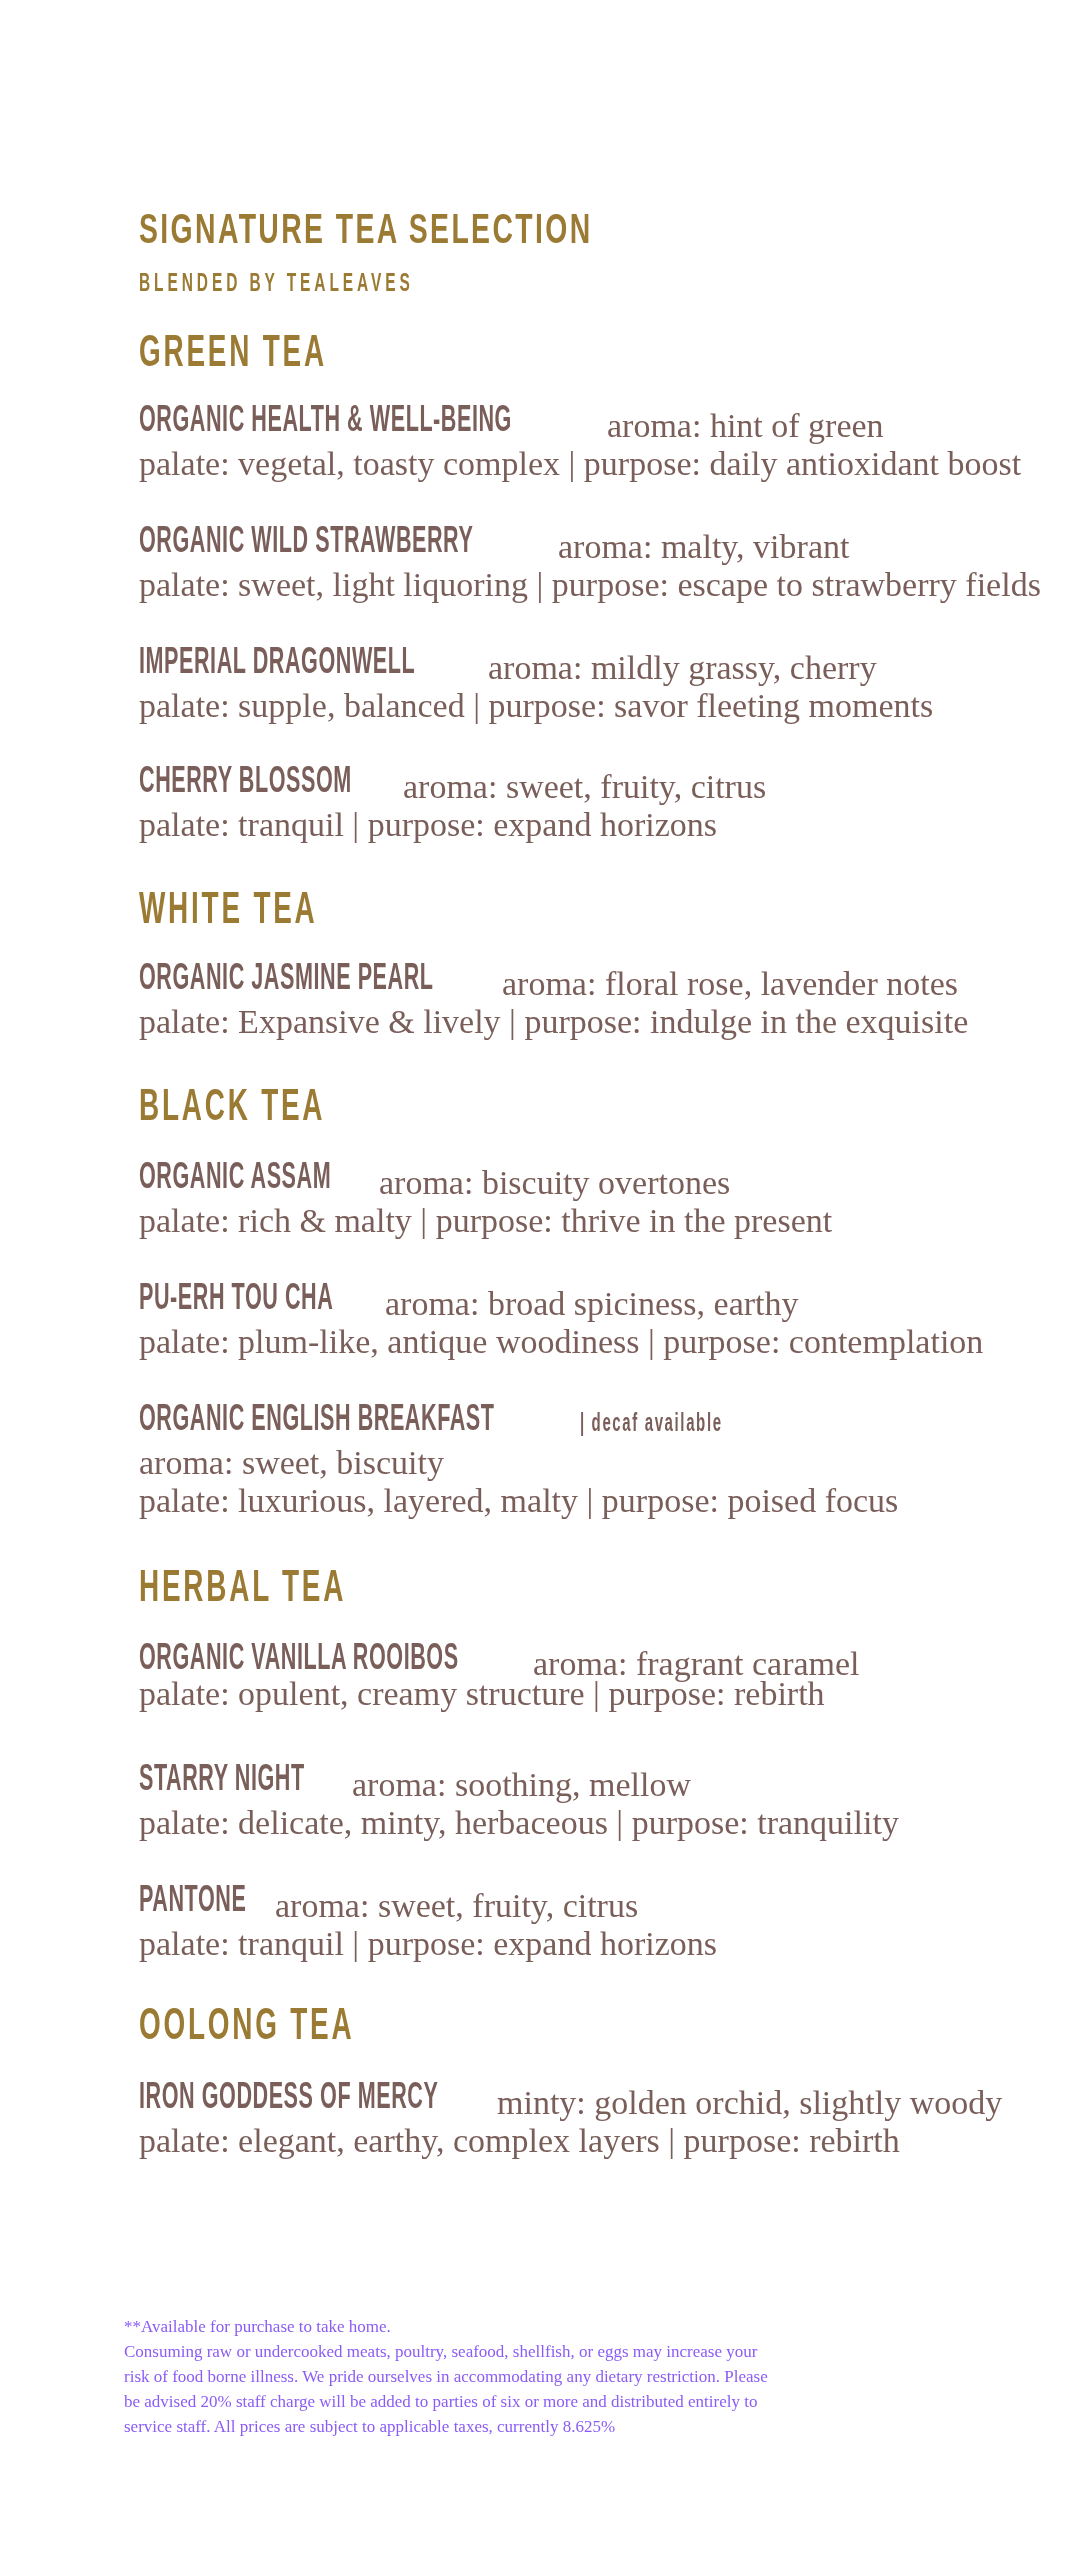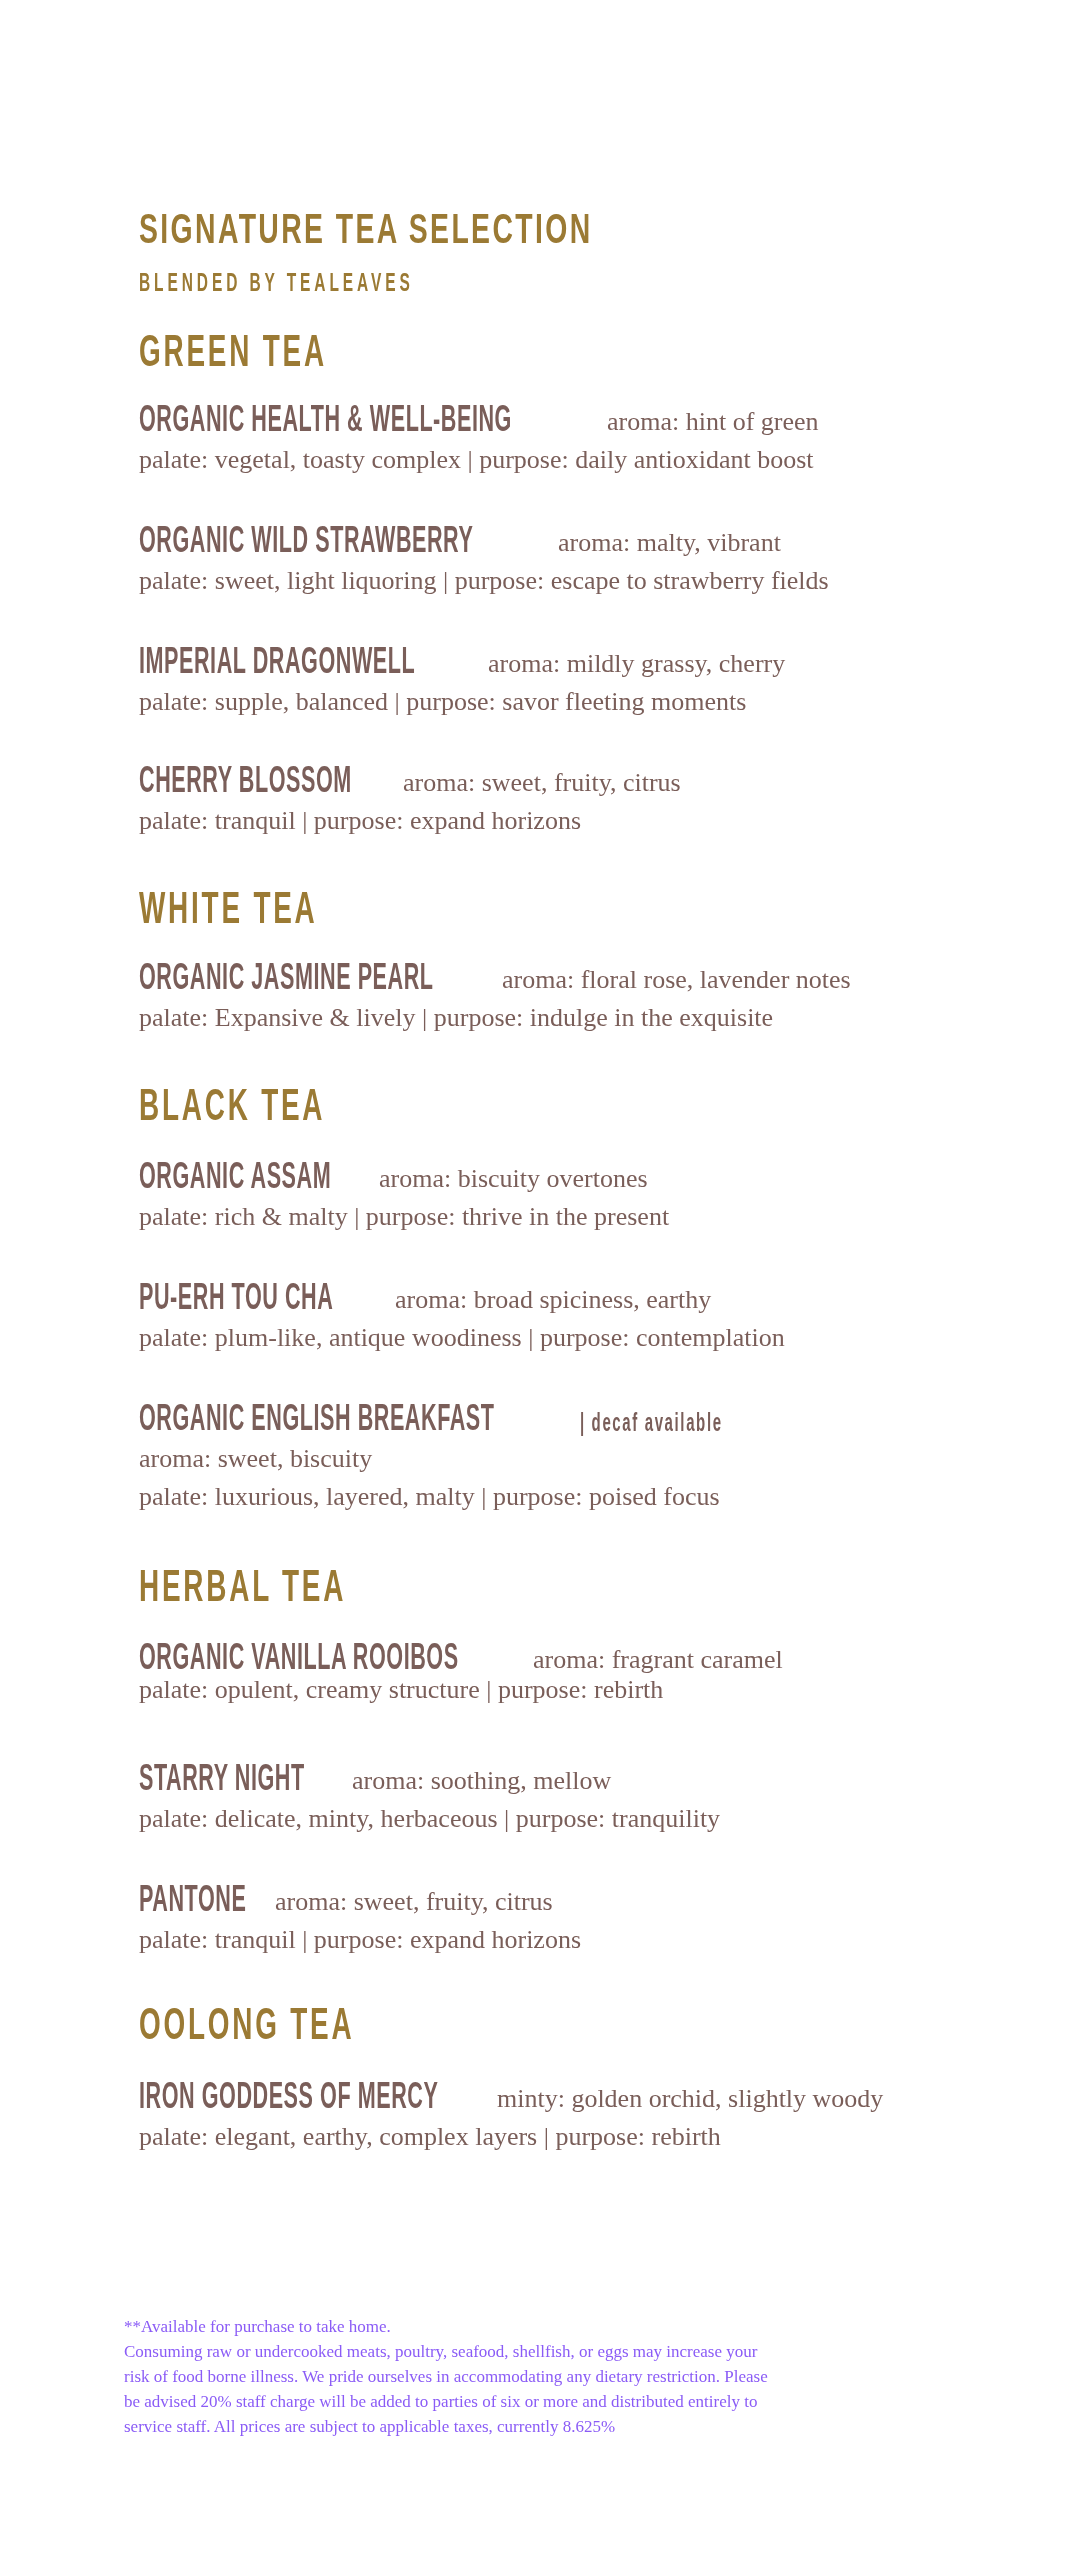--- a/index.html
+++ b/index.html
@@ -28,21 +28,21 @@
     transform: scaleX(0.62); transform-origin: left top;
   }
   .item { position: absolute; left: 139px; width: 904px; color: #7a5e59; }
   .item-name {
     position: absolute; left: 0; top: 0;
     font-family: "Liberation Sans", sans-serif; font-weight: bold;
     font-size: 36px; color: #7a5e59; letter-spacing: 0.9px;
     transform: scaleX(0.6); transform-origin: left top; white-space: nowrap;
   }
   .serif {
-    font-family: "Liberation Serif", serif; font-size: 26px; color: #7a5e59;
+    font-family: "Liberation Serif", serif; font-size: 34px; color: #7a5e59;
     white-space: nowrap;
   }
   .aroma { position: absolute; top: 9px; }
   .line2 { position: absolute; left: 0; white-space: nowrap; }
   .decaf {
     position: absolute; top: 11px;
     font-family: "Liberation Sans", sans-serif; font-weight: bold;
     font-size: 25px; color: #7a5e59; letter-spacing: 2.7px;
     transform: scaleX(0.6); transform-origin: left top; white-space: nowrap;
   }
@@ -98,21 +98,21 @@
   <div class="cond section-title" style="top:1079px;">BLACK TEA</div>
 
   <div class="item" style="top:1155px;">
     <div class="item-name">ORGANIC ASSAM</div>
     <span class="serif aroma" style="left:240px;">aroma: biscuity overtones</span>
     <span class="serif line2" style="top:47px;">palate: rich &amp; malty | purpose: thrive in the present</span>
   </div>
 
   <div class="item" style="top:1276px;">
     <div class="item-name">PU-ERH TOU CHA</div>
-    <span class="serif aroma" style="left:256px;">aroma: broad spiciness, earthy</span>
+    <span class="serif aroma" style="left:246px;">aroma: broad spiciness, earthy</span>
     <span class="serif line2" style="top:47px;">palate: plum-like, antique woodiness | purpose: contemplation</span>
   </div>
 
   <div class="item" style="top:1397px;">
     <div class="item-name">ORGANIC ENGLISH BREAKFAST</div>
     <span class="decaf" style="left:441px;">| decaf available</span>
     <span class="serif line2" style="top:47px;">aroma: sweet, biscuity</span>
     <span class="serif line2" style="top:85px;">palate: luxurious, layered, malty | purpose: poised focus</span>
   </div>
 

